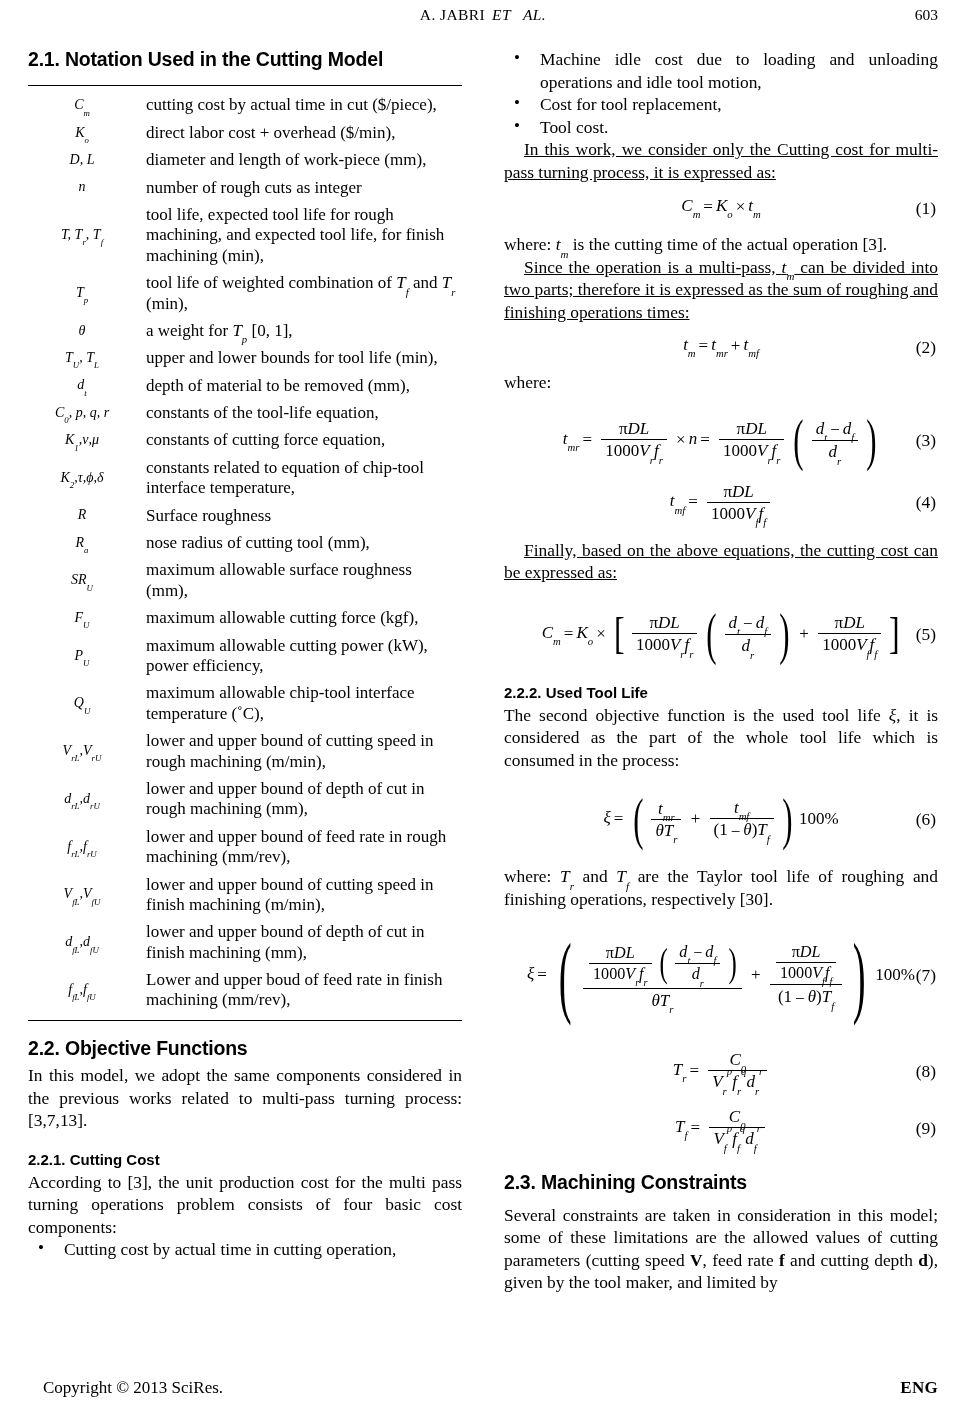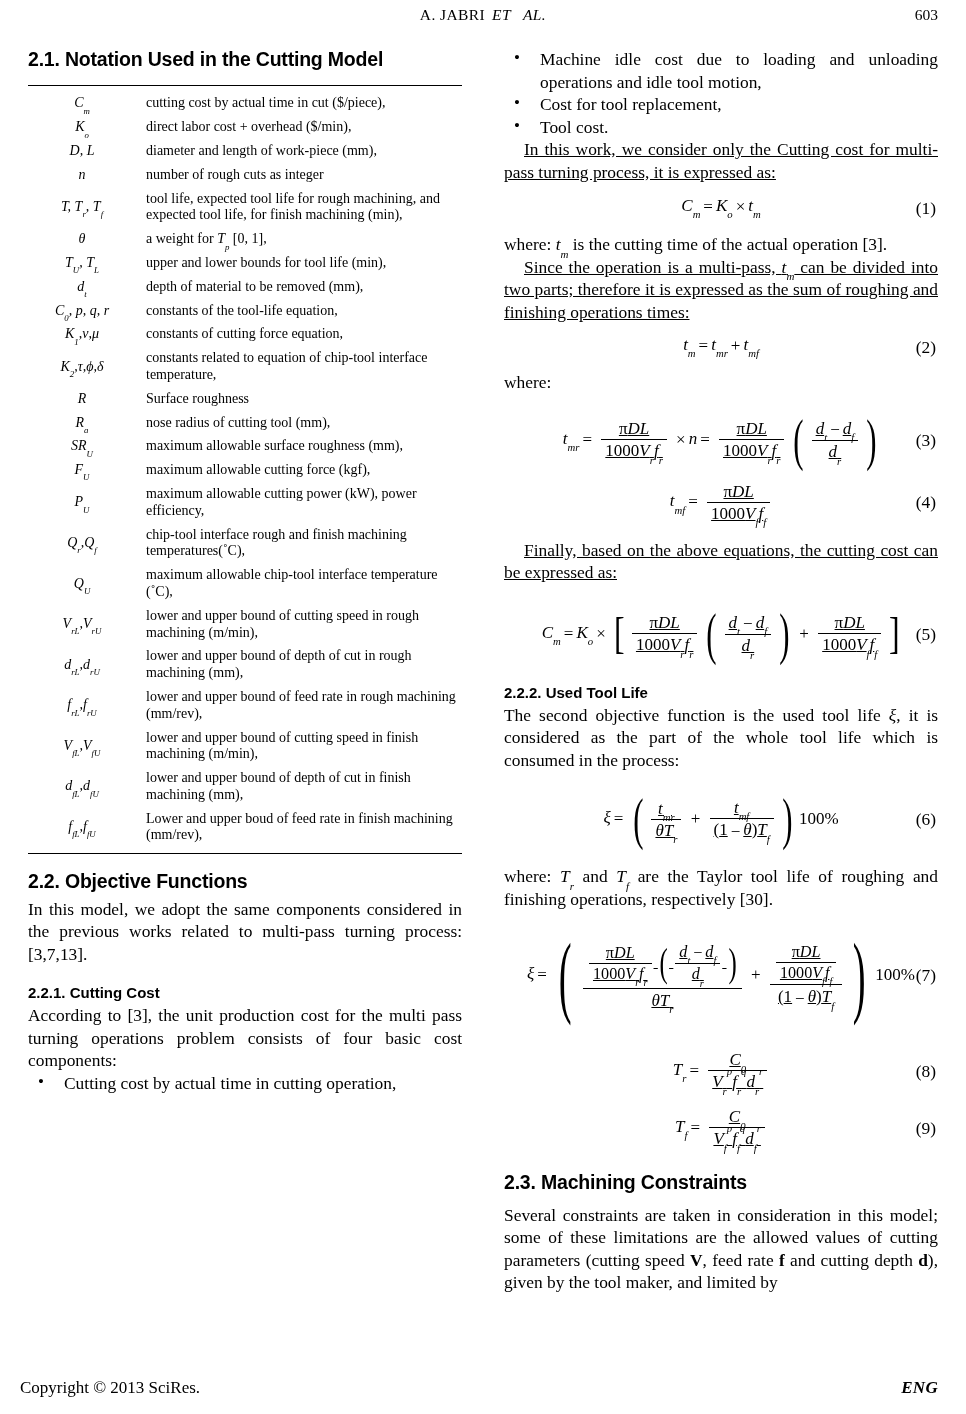--- a/index.html
+++ b/index.html
@@ -125,21 +125,21 @@
     box-sizing: border-box;
   }
   table.nt {
     border-collapse: collapse;
     width: 100%;
     table-layout: fixed;
   }
   table.nt td {
     vertical-align: middle;
     padding: 3.5px 0;
-    font-size: 14px;
+    font-size: 17px;
     line-height: 1.2;
   }
   table.nt td.sym {
     width: 108px;
     text-align: center;
     font-family: "Liberation Serif", "DejaVu Serif", serif;
     font-style: italic;
     font-size: 14px;
     white-space: nowrap;
     padding-right: 6px;
@@ -182,21 +182,20 @@
     font-size: 17.4px;
   }
 
   
   .frac {
     display: inline-block;
     vertical-align: middle;
     text-align: center;
     margin: 0 2px;
     line-height: 1.12;
-    text-decoration: underline;
   }
   .frac > .num {
     display: block;
     padding: 0 4px 1px 4px;
     border-bottom: 1.2px solid #000;
   }
   .frac > .den {
     display: block;
     padding: 1px 4px 0 4px;
   }
@@ -212,28 +211,28 @@
   .d-p3 { font-size: 3.3em;  transform: scaleX(0.55); margin: 0 -2px; }
   .d-p4 { font-size: 5.4em;  transform: scaleX(0.42); margin: 0 -4px; }
   .d-b2 { font-size: 2.6em;  transform: scaleX(0.72); margin: 0 -1px; }
 
   .op { font-style: normal; margin: 0 3px; display:inline-block; vertical-align: middle;}
   .eqtext { font-style: normal; display:inline-block; vertical-align: middle; }
 
   
   .footer {
     position: absolute;
-    left: 20px;
+    left: 43px;
     right: 28px;
     bottom: 12px;
     height: 24px;
     font-size: 17px;
   }
   .footer .fl { position: absolute; left: 0; top: 0; }
-  .footer .fr { position: absolute; right: 0; top: 0; font-weight: bold; font-style: italic; letter-spacing: .3px;}
+  .footer .fr { position: absolute; right: 0; top: 0; font-weight: bold; letter-spacing: .3px;}
 </style>
 </head>
 <body>
 
 <div class="page">
 
   <div class="runhead">
     <div class="rh-center">
       <span>A. JABRI</span><span class="ital">ET</span><span class="ital2">AL.</span>
     </div>
@@ -263,20 +262,24 @@
               </tr>
               <tr>
                 <td class="sym">n</td>
                 <td class="desc">number of rough cuts as integer</td>
               </tr>
               <tr>
                 <td class="sym">T, T<sub>r</sub>, T<sub>f</sub></td>
                 <td class="desc">tool life, expected tool life for rough machining, and expected tool life, for finish machining (min),</td>
               </tr>
               <tr>
+                <td class="sym">T<sub>p</sub></td>
+                <td class="desc">tool life of weighted combination of <i>T<sub>f</sub></i> and <i>T<sub>r</sub></i> (min),</td>
+              </tr>
+              <tr>
                 <td class="sym">θ</td>
                 <td class="desc">a weight for <i>T<sub>p</sub></i> [0, 1],</td>
               </tr>
               <tr>
                 <td class="sym">T<sub>U</sub>, T<sub>L</sub></td>
                 <td class="desc">upper and lower bounds for tool life (min),</td>
               </tr>
               <tr>
                 <td class="sym">d<sub>t</sub></td>
                 <td class="desc">depth of material to be removed (mm),</td>
@@ -305,24 +308,20 @@
                 <td class="sym">SR<sub>U</sub></td>
                 <td class="desc">maximum allowable surface roughness (mm),</td>
               </tr>
               <tr>
                 <td class="sym">F<sub>U</sub></td>
                 <td class="desc">maximum allowable cutting force (kgf),</td>
               </tr>
               <tr>
                 <td class="sym">P<sub>U</sub></td>
                 <td class="desc">maximum allowable cutting power (kW), power efficiency,</td>
-              </tr>
-              <tr>
-                <td class="sym">Q<sub>r</sub>,Q<sub>f</sub></td>
-                <td class="desc">chip-tool interface rough and finish machining temperatures(˚C),</td>
               </tr>
               <tr>
                 <td class="sym">Q<sub>U</sub></td>
                 <td class="desc">maximum allowable chip-tool interface temperature (˚C),</td>
               </tr>
               <tr>
                 <td class="sym">V<sub>rL</sub>,V<sub>rU</sub></td>
                 <td class="desc">lower and upper bound of cutting speed in rough machining (m/min),</td>
               </tr>
               <tr>

